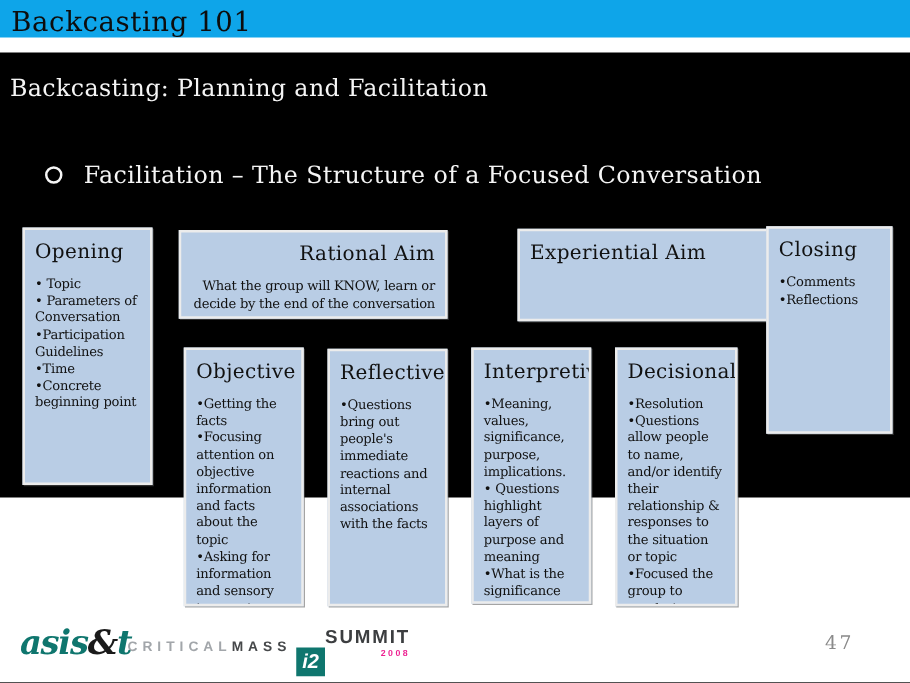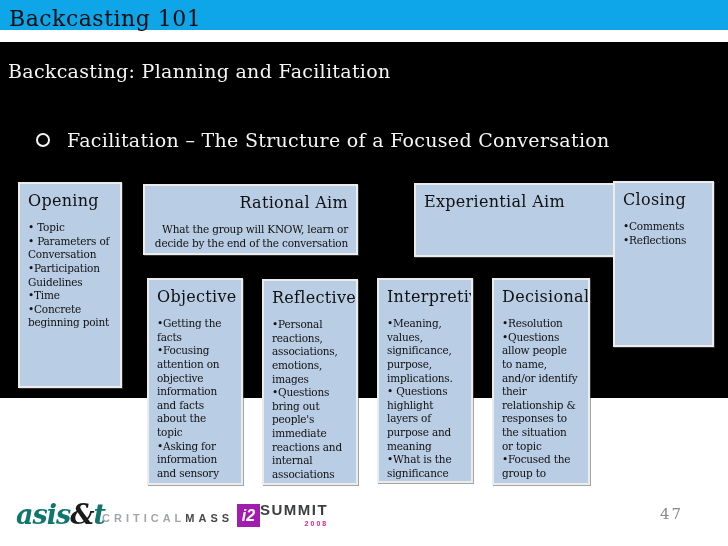--- a/index.html
+++ b/index.html
@@ -36,23 +36,23 @@
   #box-decisional{left:492px;top:278px;width:98px;height:207px;}
   
   .page-number{position:absolute;left:660px;top:505px;font-size:15px;color:#8a8a8a;letter-spacing:2px;}
   .asist-logo{position:absolute;left:16px;top:499px;font-size:27px;font-weight:bold;font-style:italic;letter-spacing:-1px;}
   .asist-main{color:#0f766e;}
   .asist-amp{color:#1a1a1a;}
   .cm-logo{position:absolute;left:102px;top:512px;font-family:"Liberation Sans",sans-serif;font-size:11px;font-weight:bold;letter-spacing:4px;}
   .cm-1{color:#a2a6aa;}
   .cm-2{color:#46484a;}
   .summit-logo{position:absolute;left:237px;top:498px;display:flex;align-items:flex-start;}
-  .summit-square{width:23px;height:23px;background:#a21caf;color:#ffffff;
+  .summit-square{width:23px;height:23px;background:#0f766e;color:#ffffff;
     font-family:"Liberation Sans",sans-serif;font-weight:bold;font-style:italic;
-    font-size:16px;line-height:23px;text-align:center;margin-top:6px;}
+    font-size:16px;line-height:23px;text-align:center;margin-top:20px;}
   .summit-text-wrap{display:flex;flex-direction:column;align-items:flex-end;}
   .summit-name{font-family:"Liberation Sans",sans-serif;font-weight:bold;font-size:15px;
     color:#3c3e40;letter-spacing:1.5px;line-height:18px;margin-top:3px;}
   .summit-year{font-family:"Liberation Sans",sans-serif;font-weight:bold;font-size:7px;
     color:#ed1e8f;letter-spacing:2px;margin-top:1px;}
 </style>
 </head>
 <body>
 
 <div class="slide">
@@ -96,21 +96,20 @@
 
   <div class="box" id="box-objective">
     <h3>Objective</h3>
     <div class="item">•Getting the facts</div>
     <div class="item">•Focusing attention on objective information and facts about the topic</div>
     <div class="item">•Asking for information and sensory impressions</div>
   </div>
 
   <div class="box" id="box-reflective">
     <h3>Reflective</h3>
-    <div class="item">•Personal reactions, associations, emotions, images</div>
     <div class="item">•Questions bring out people's immediate reactions and internal associations with the facts</div>
   </div>
 
   <div class="box" id="box-interpretive">
     <h3>Interpretive</h3>
     <div class="item">•Meaning, values, significance, purpose, implications.</div>
     <div class="item">• Questions highlight layers of purpose and meaning</div>
     <div class="item">•What is the significance people attach to the subject.</div>
   </div>
 

